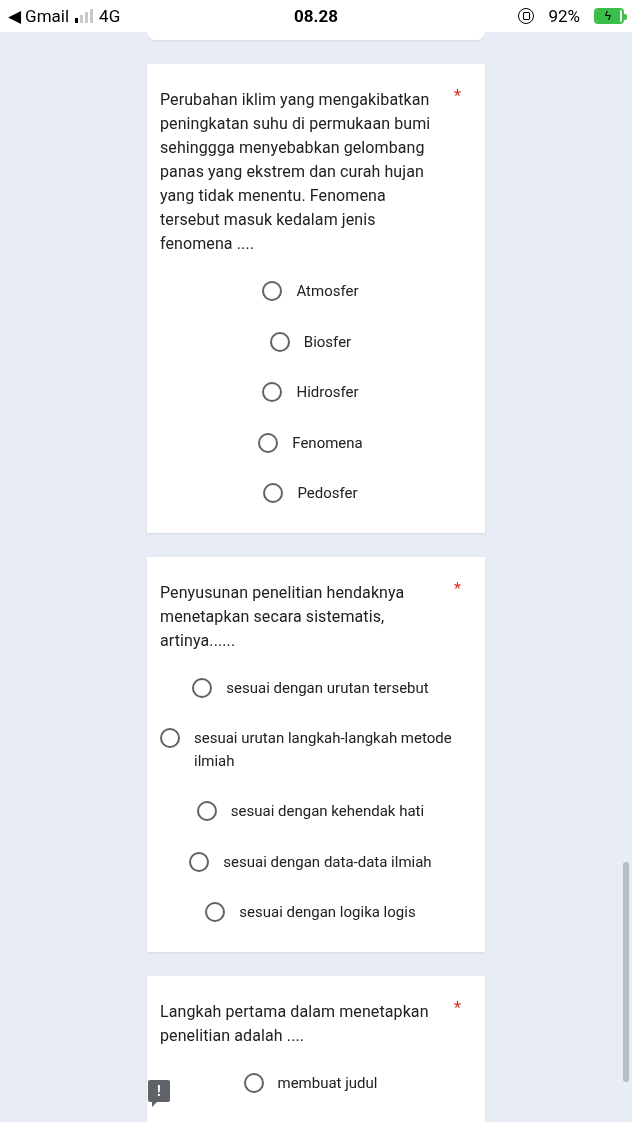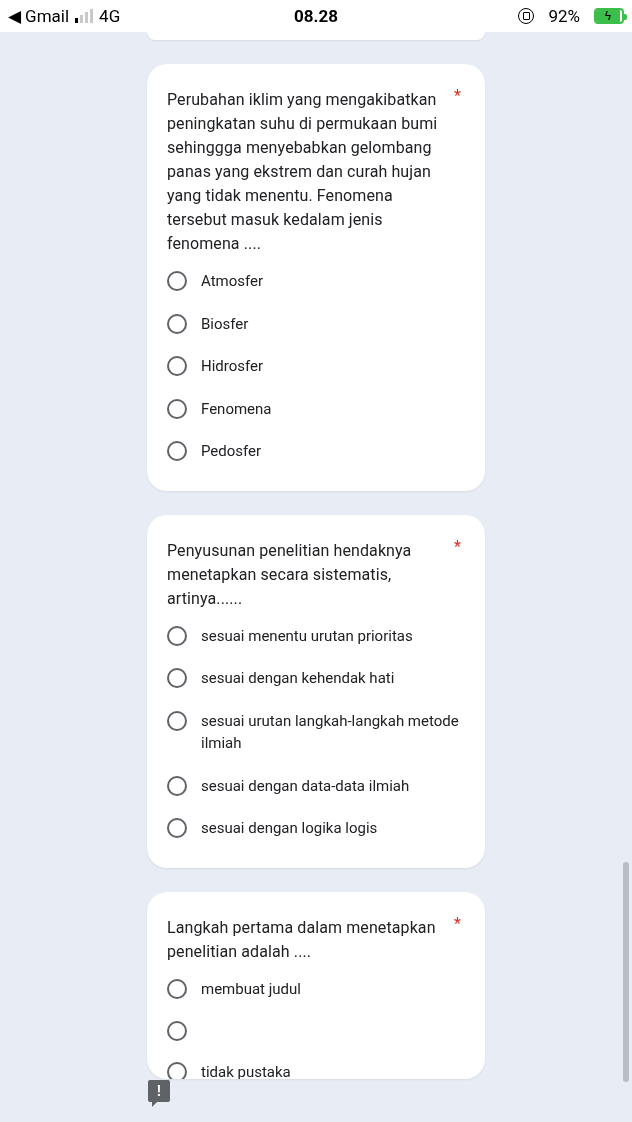--- a/index.html
+++ b/index.html
@@ -45,30 +45,30 @@
 
   .card-cut {
     width: 338px; height: 8px; background:#fff; border-radius: 0 0 8px 8px;
     margin-top: 0px;
     box-shadow: 0 1px 2px rgba(0,0,0,.08);
   }
 
   .card {
     width: 338px;
     background: #fff;
-    border-radius: 20px;
+    border-radius: 0;
     margin-top: 24px;
-    padding: 24px 24px 28px 20px;
+    padding: 24px 24px 28px 13px;
     box-shadow: 0 1px 2px rgba(0,0,0,.08);
   }
   .q-head { display: flex; align-items: flex-start; }
   .q-text { font-size: 16px; color: #202124; line-height: 1.5; letter-spacing: 0.1px; flex:1; }
   .req { color:#d93025; font-size:16px; margin-left: 10px; line-height:1; }
 
-  .options { margin-top: 14px; display:flex; flex-direction:column; gap: 20px; }
+  .options { margin-top: 24px; display:flex; flex-direction:column; gap: 28px; align-items: center; }
   .opt { display:flex; align-items:flex-start; gap: 14px; cursor:pointer; }
   .radio {
     width: 20px; height: 20px; border: 2px solid #5f6368; border-radius: 50%;
     flex-shrink: 0; margin-top: 1px;
   }
   .opt-label { font-size: 15px; color:#202124; line-height:1.5; }
 
   
   .scroll-thumb {
     position:absolute; right:3px; width:6px; background:#9aa0a6; border-radius:3px;
@@ -149,29 +149,29 @@
     </div>
 
     <div class="card">
       <div class="q-head">
         <div class="q-text">Penyusunan penelitian hendaknya menetapkan secara sistematis, artinya......</div>
         <div class="req">*</div>
       </div>
       <div class="options">
         <div class="opt">
           <div class="radio"></div>
-          <div class="opt-label">sesuai menentu urutan prioritas</div>
+          <div class="opt-label">sesuai dengan urutan tersebut</div>
+        </div>
+        <div class="opt">
+          <div class="radio"></div>
+          <div class="opt-label">sesuai urutan langkah-langkah metode ilmiah</div>
         </div>
         <div class="opt">
           <div class="radio"></div>
           <div class="opt-label">sesuai dengan kehendak hati</div>
-        </div>
-        <div class="opt">
-          <div class="radio"></div>
-          <div class="opt-label">sesuai urutan langkah-langkah metode ilmiah</div>
         </div>
         <div class="opt">
           <div class="radio"></div>
           <div class="opt-label">sesuai dengan data-data ilmiah</div>
         </div>
         <div class="opt">
           <div class="radio"></div>
           <div class="opt-label">sesuai dengan logika logis</div>
         </div>
       </div>

